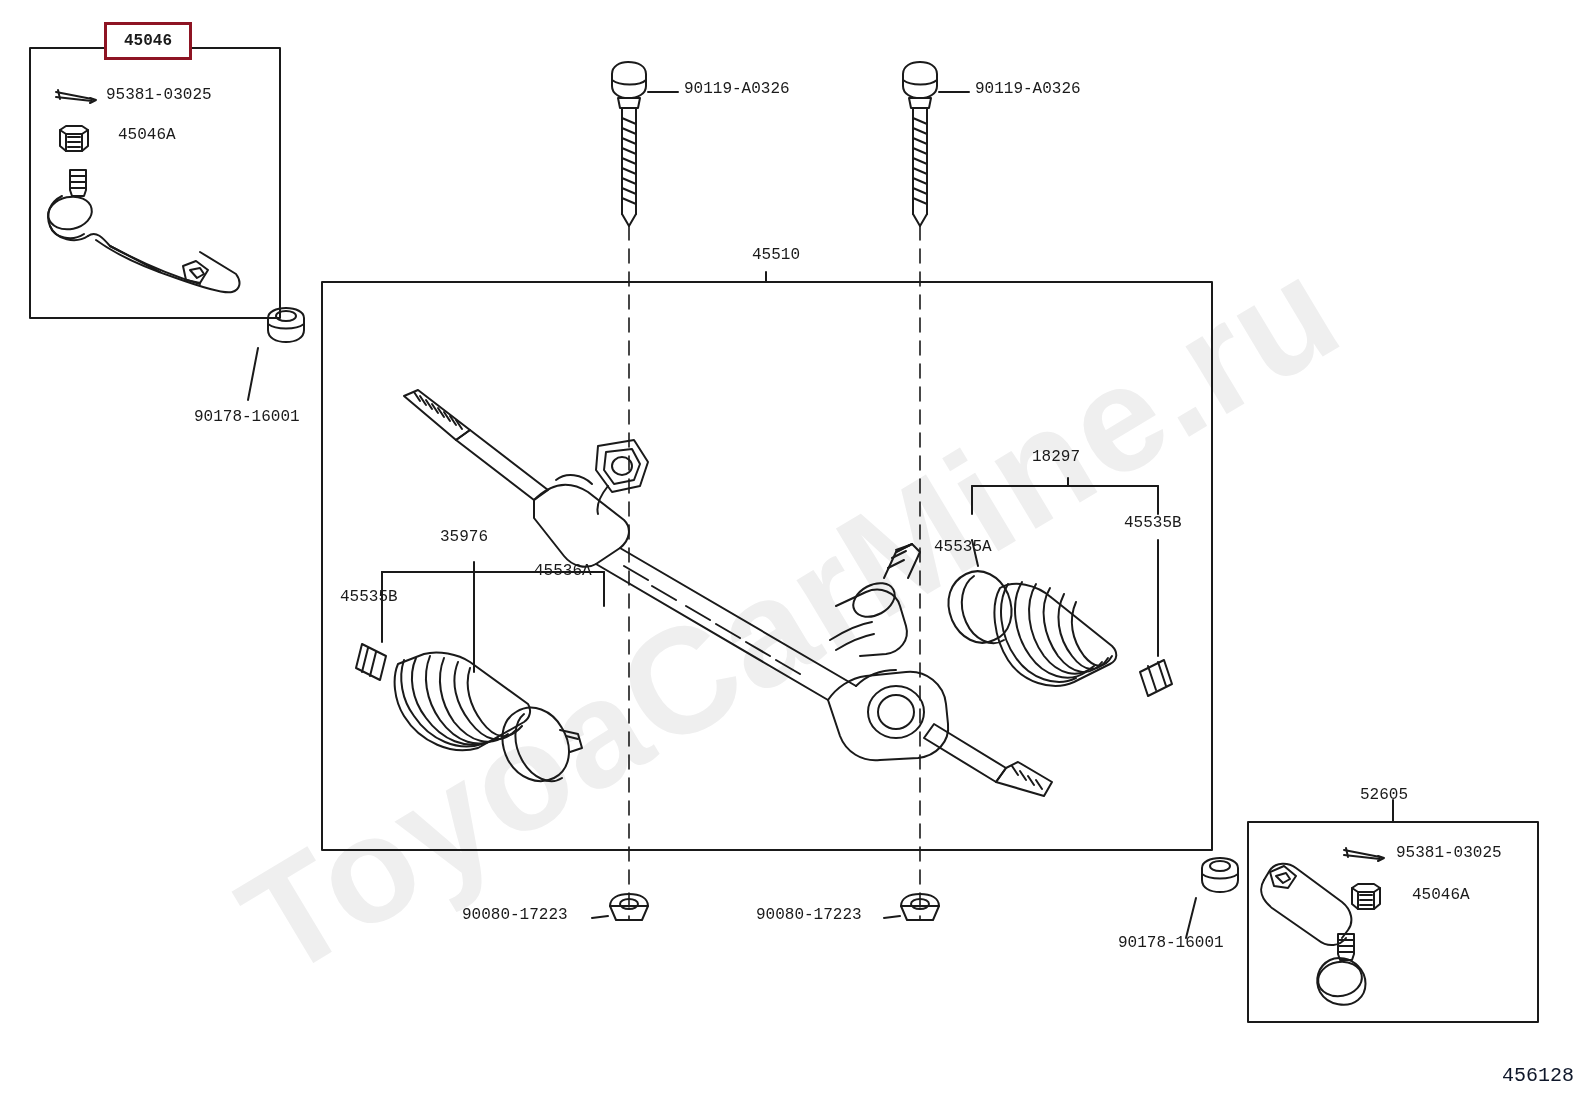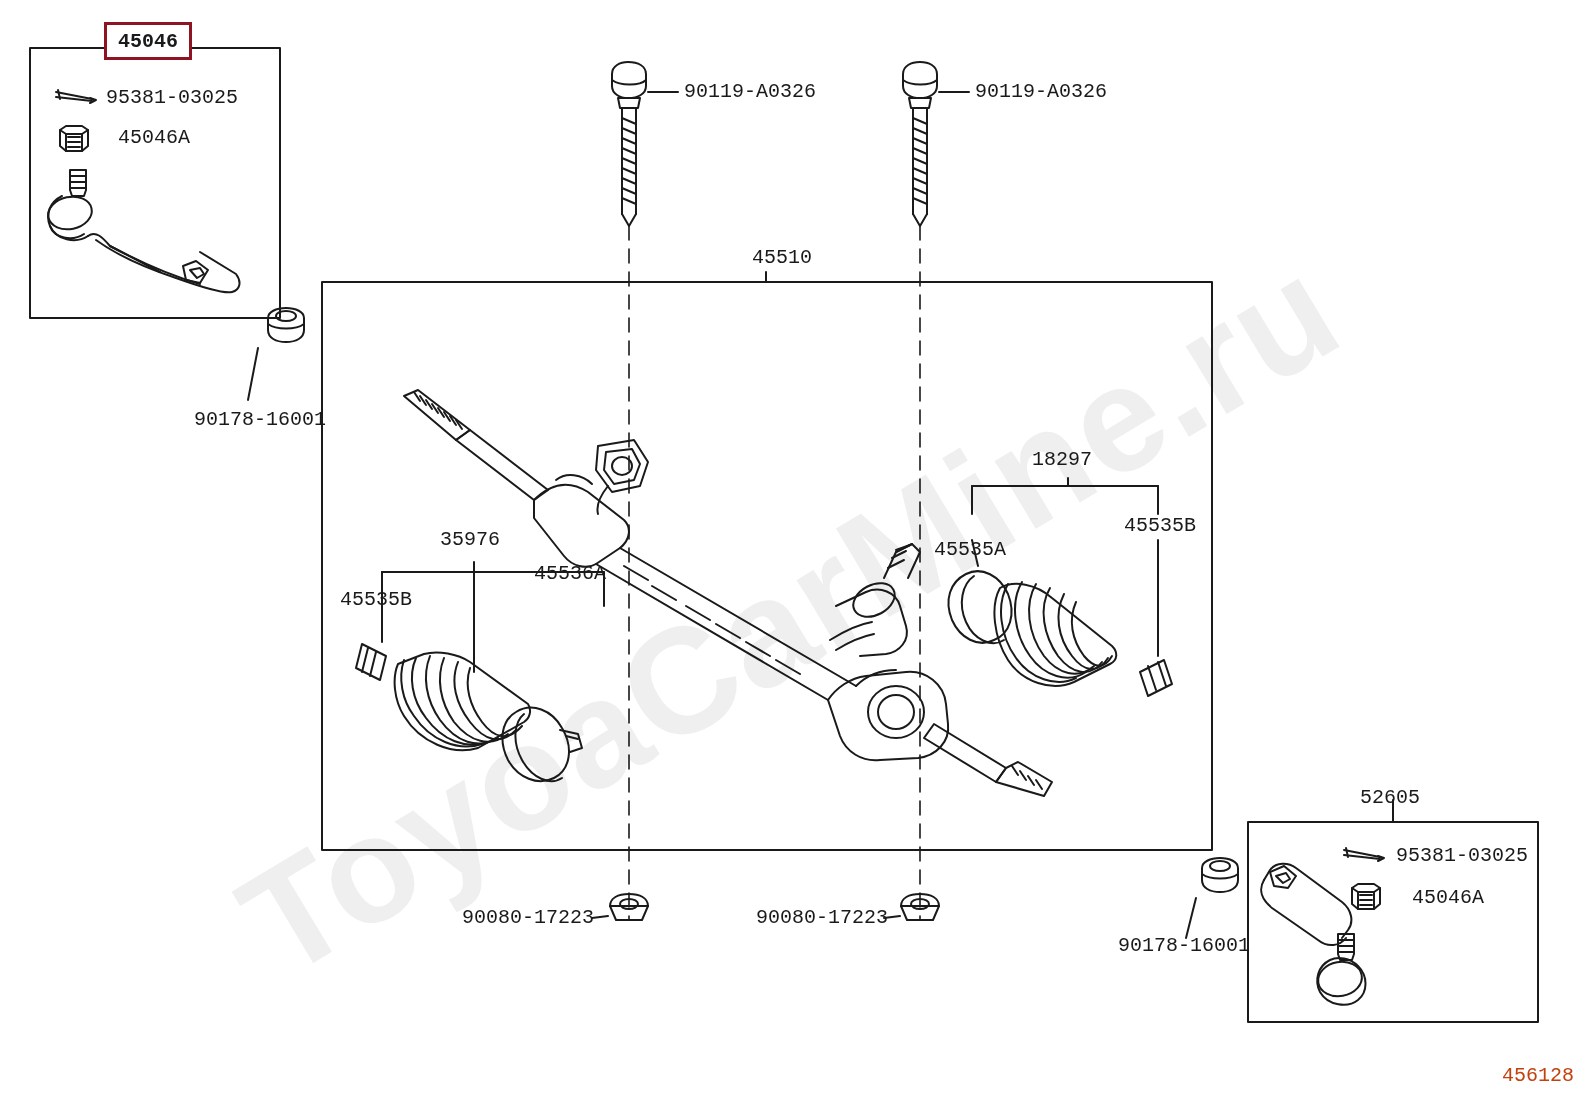--- a/index.html
+++ b/index.html
@@ -44,40 +44,40 @@
   .lbl {
     position: absolute;
     font-size: 21px;
     color: #1a1a1a;
     white-space: nowrap;
     font-family: "Liberation Sans", sans-serif;
     letter-spacing: 0.5px;
   }
   .lbl.mono {
     font-family: "Liberation Mono", monospace;
-    font-size: 20px;
+    font-size: 16px;
     letter-spacing: 0px;
   }
   
   .hl-box {
     position: absolute;
     border: 3px solid #8e1423;
     background: #ffffff;
     box-sizing: border-box;
   }
   .hl-box .lbl {
     position: static;
     font-weight: bold;
   }
   .figno {
     position: absolute;
     right: 18px;
     bottom: 12px;
     font-size: 20px;
-    color: #c2410c;
+    color: #0f172a;
     font-family: "Liberation Mono", monospace;
   }
   svg.art {
     position: absolute;
     left: 0;
     top: 0;
     width: 1592px;
     height: 1099px;
     pointer-events: none;
   }

